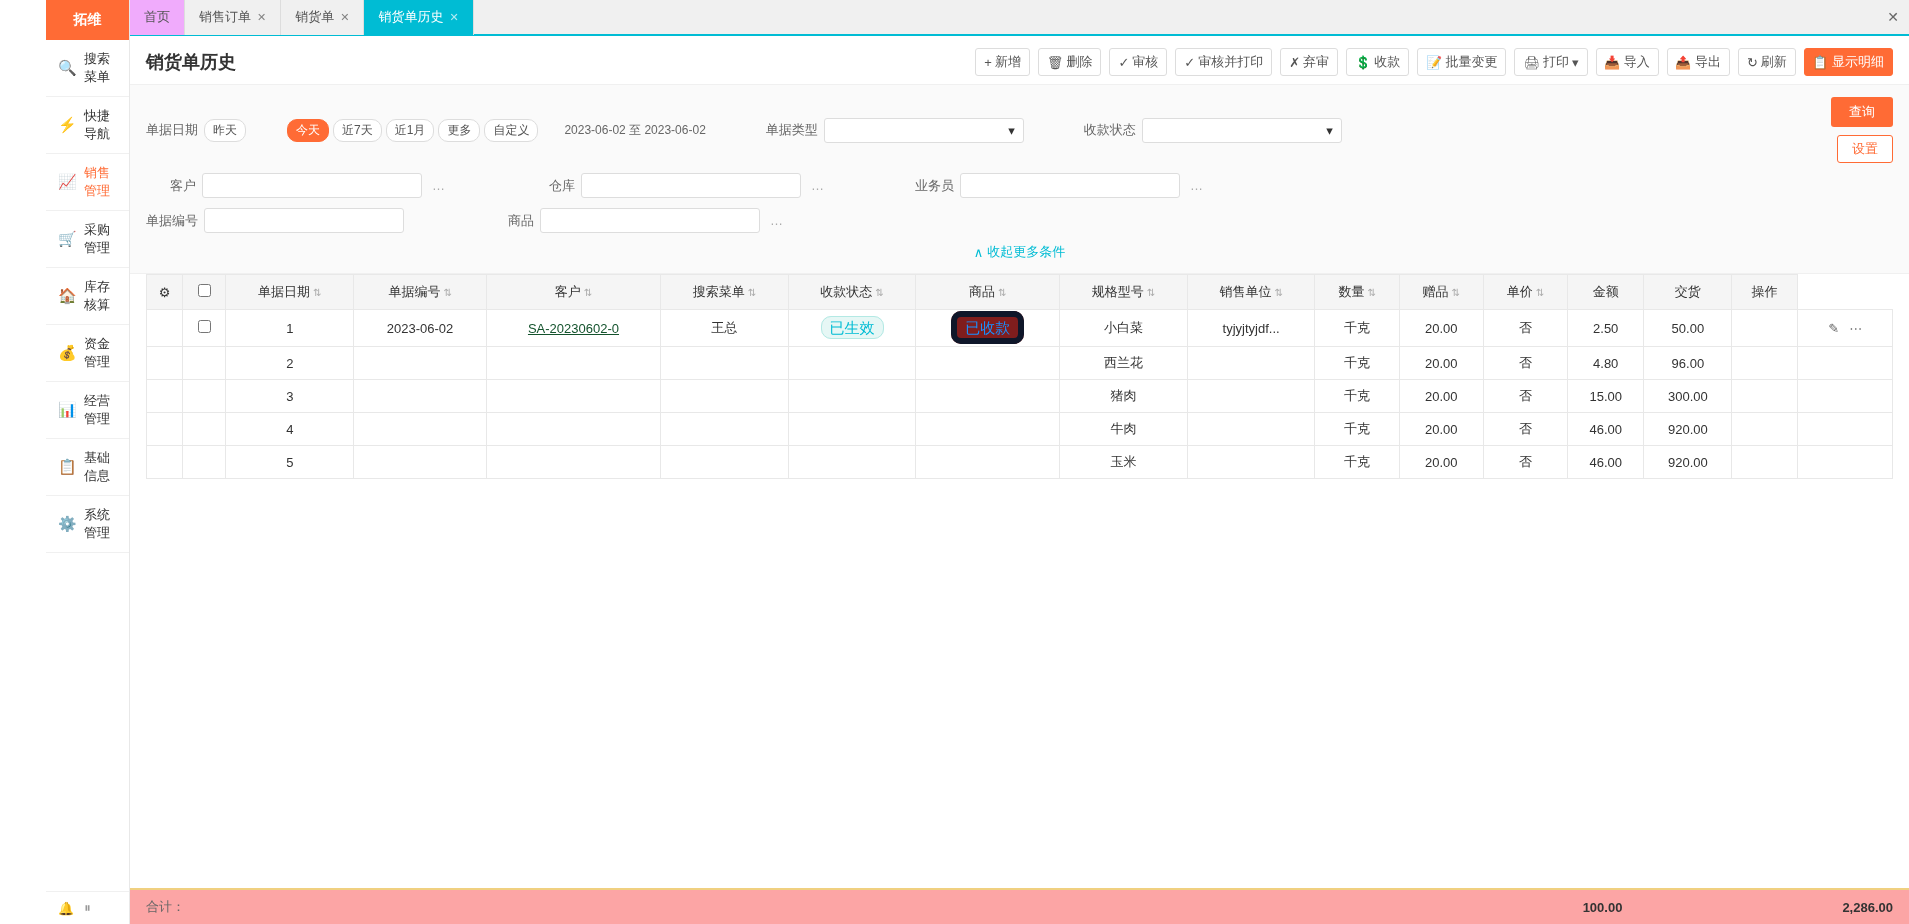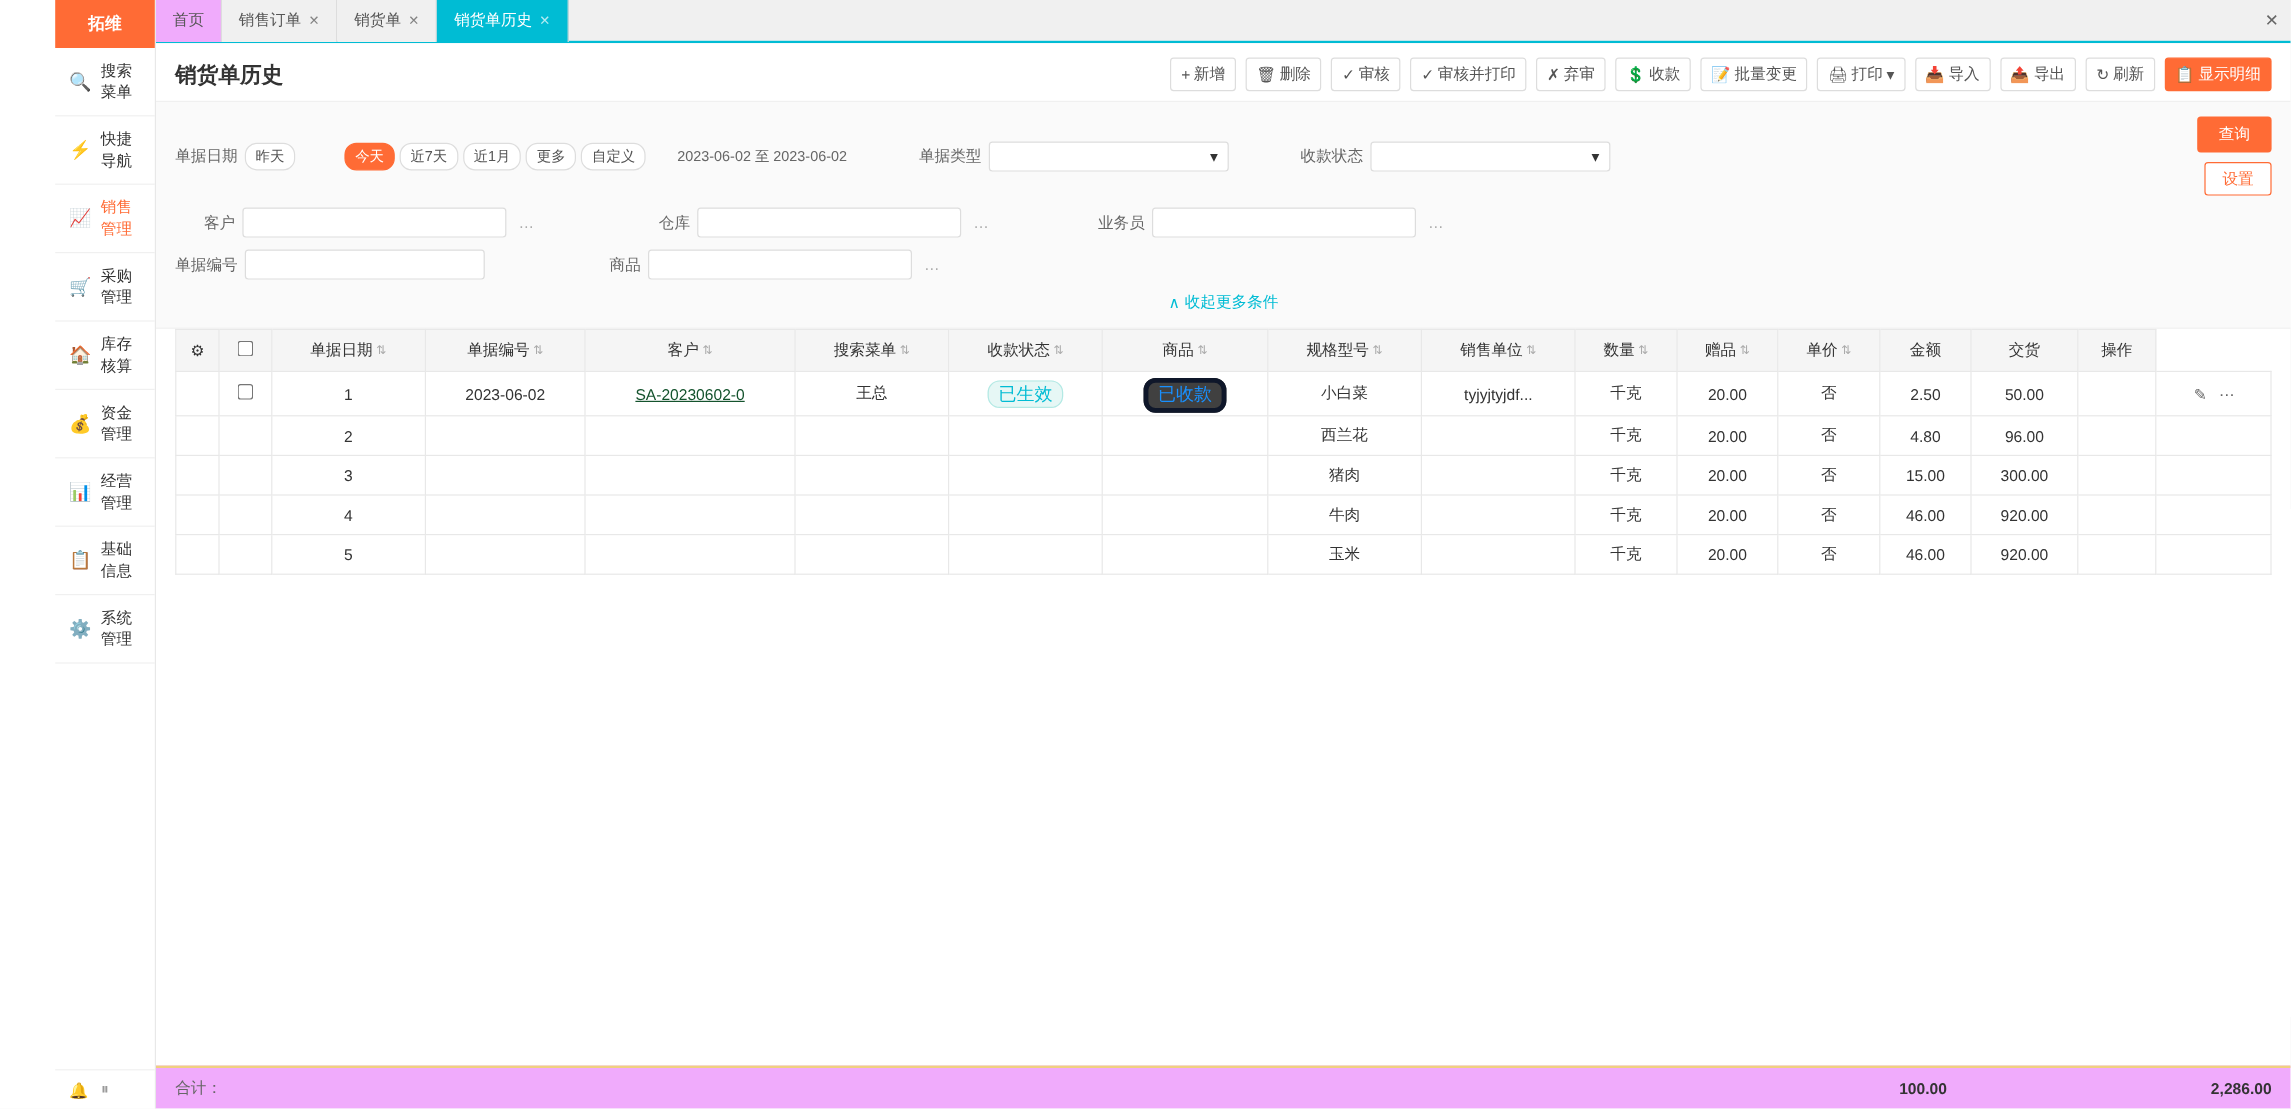--- a/index.html
+++ b/index.html
@@ -252,29 +252,29 @@
       white-space: nowrap;
     }
     .th-sort { display: flex; align-items: center; justify-content: center; gap: 3px; cursor: pointer; }
     .sort-icon { color: #aaa; font-size: 10px; }
     .status-badge {
       padding: 2px 8px;
       border-radius: 10px;
       font-size: 15px;
     }
     .status-active { background: #e6f7f5; color: #00bcd4; border: 1px solid #b3e9e4; }
-    .status-paid { background: #404040; color: #1890ff; border: 4px solid #0f172a; font-family: Liberation Mono, monospace; }
+    .status-paid { background: #7f1d1d; color: #1890ff; border: 6px solid #0f172a; }
     .link-text { color: #14532d; cursor: pointer; text-decoration: underline; }
 
     
     .gear-cell { width: 36px; }
 
     
     .summary-row {
-      background: #f0abfc;
+      background: #fca5a5;
       border-top: 2px solid #f0d080;
       padding: 8px 16px;
       display: flex;
       align-items: center;
       gap: 20px;
       font-size: 13px;
     }
     .summary-label { color: #666; }
     .summary-value { font-weight: bold; color: #333; }
 

